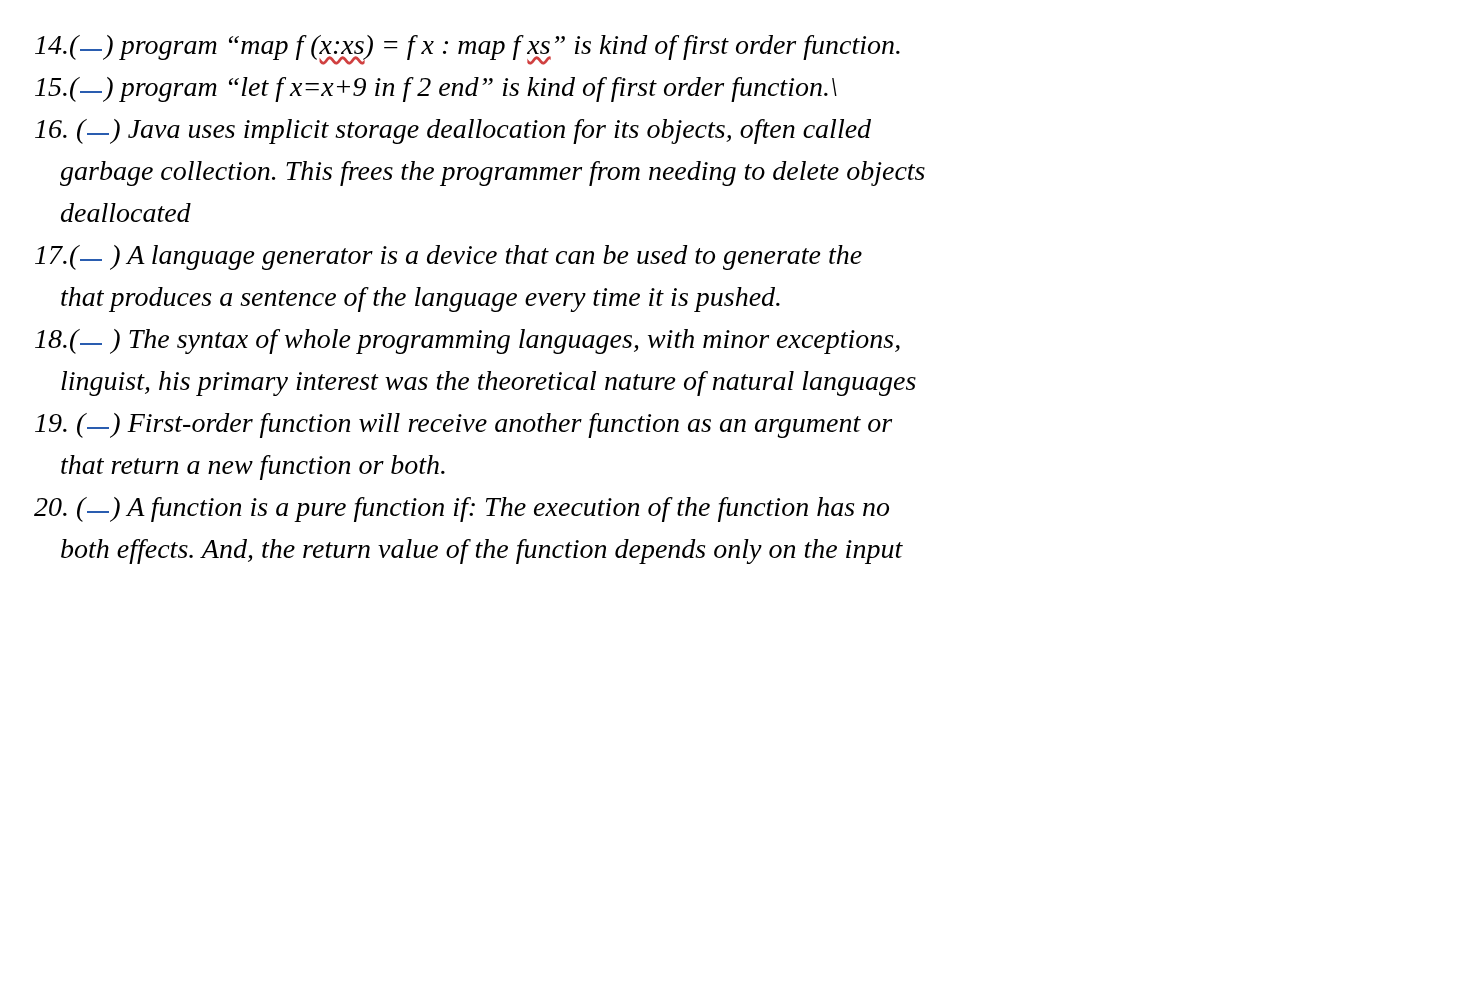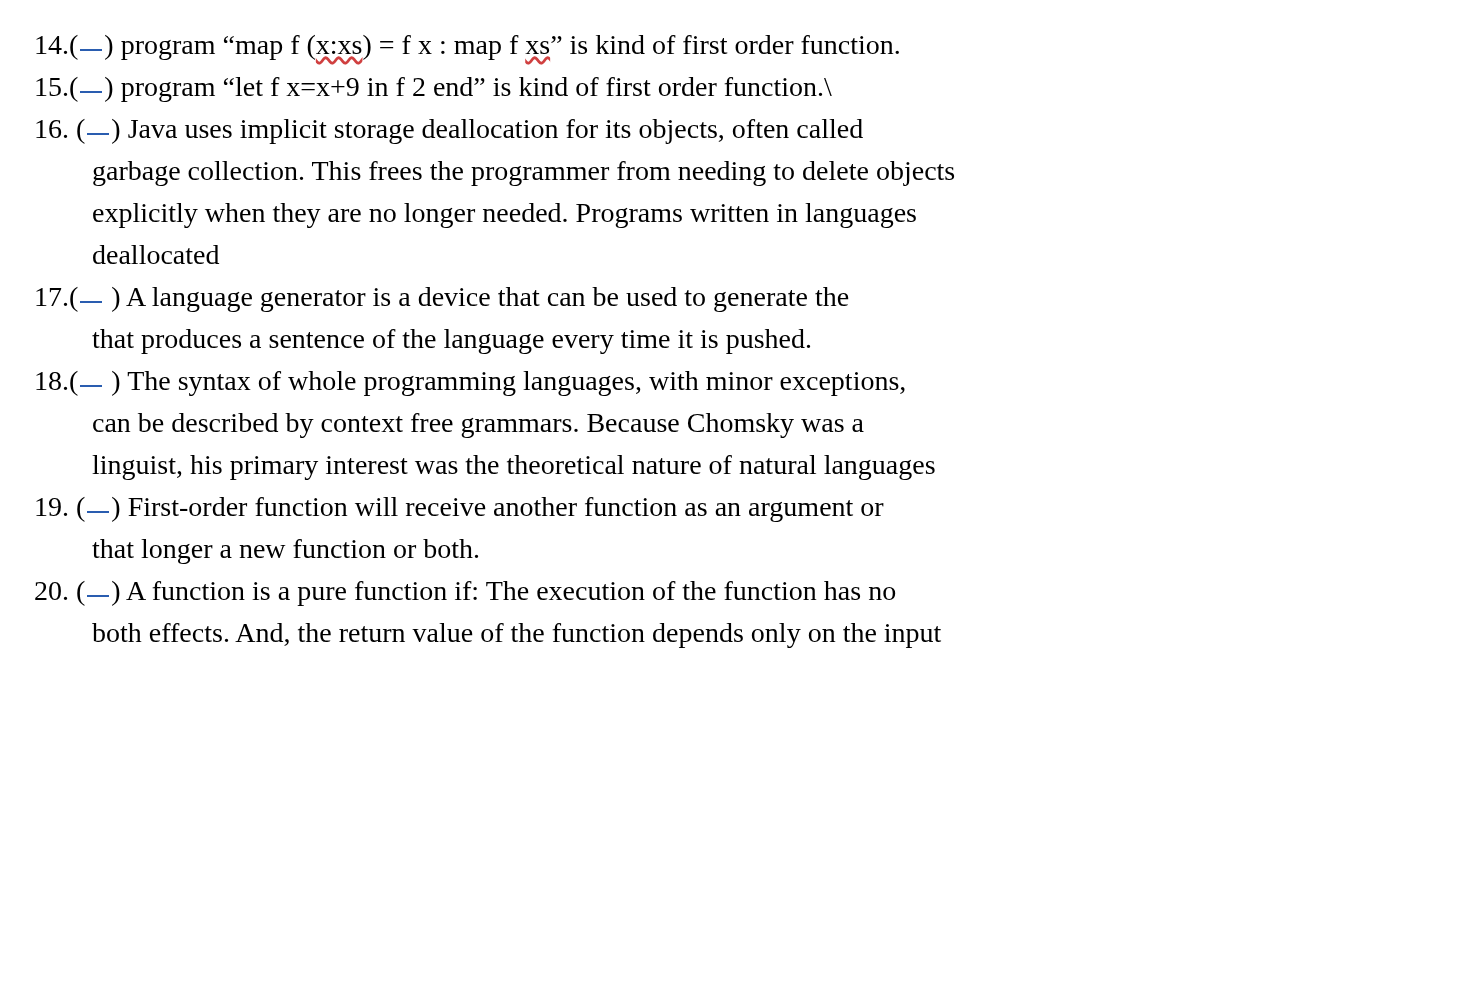--- a/index.html
+++ b/index.html
@@ -1,18 +1,19 @@
 <!DOCTYPE html>
 <html><head>
   <meta charset="utf-8">
   <style>
     * {
       margin: 0;
       padding: 0;
       box-sizing: border-box;
+      font-style: italic;
     }
     body {
       background: #ffffff;
       font-family: Georgia, 'Times New Roman', Times, serif;
       font-size: 28px;
       line-height: 1.5;
       color: #000000;
       padding: 24px 34px;
       width: 1484px;
     }
@@ -29,21 +30,21 @@
       border-bottom: 2px solid #2a5db0;
       margin: 0 2px;
       vertical-align: baseline;
       position: relative;
       top: -3px;
     }
     .q-text {
       display: inline;
     }
     .continuation {
-      margin-left: 58px;
+      margin-left: 26px;
       display: block;
     }
     .spell {
       text-decoration-line: underline;
       text-decoration-style: wavy;
       text-decoration-color: #d04040;
       text-underline-offset: 2px;
     }
   </style>
 </head>
@@ -53,36 +54,34 @@
   <span class="q-head">14.</span><span>(</span><span class="blank"></span><span class="q-text">) program “map f (</span><span class="spell">x:xs</span><span class="q-text">) = f x : map f </span><span class="spell">xs</span><span class="q-text">” is kind of first order function.</span>
 </div>
 
 <div class="question">
   <span class="q-head">15.</span><span>(</span><span class="blank"></span><span class="q-text">) program “let f x=x+9 in f 2 end” is kind of first order function.\</span>
 </div>
 
 <div class="question">
   <span class="q-head">16. </span><span>(</span><span class="blank"></span><span class="q-text">) Java uses implicit storage deallocation for its objects, often called</span>
   <span class="continuation">garbage collection. This frees the programmer from needing to delete objects</span>
-  <span class="continuation">explicitly when they are no longer needed. Programs written in languages</span>
   <span class="continuation">deallocated</span>
 </div>
 
 <div class="question">
   <span class="q-head">17.</span><span>(</span><span class="blank"></span><span class="q-text">  ) A language generator is a device that can be used to generate the</span>
   <span class="continuation">that produces a sentence of the language every time it is pushed.</span>
 </div>
 
 <div class="question">
   <span class="q-head">18.</span><span>(</span><span class="blank"></span><span class="q-text">   ) The syntax of whole programming languages, with minor exceptions,</span>
-  <span class="continuation">can be described by context free grammars. Because Chomsky was a</span>
   <span class="continuation">linguist, his primary interest was the theoretical nature of natural languages</span>
 </div>
 
 <div class="question">
   <span class="q-head">19. </span><span>(</span><span class="blank"></span><span class="q-text">)  First-order function will receive another function as an argument or</span>
-  <span class="continuation">that longer a new function or both.</span>
+  <span class="continuation">that return a new function or both.</span>
 </div>
 
 <div class="question">
   <span class="q-head">20. </span><span>(</span><span class="blank"></span><span class="q-text">) A function is a pure function if: The execution of the function has no</span>
   <span class="continuation">both effects. And, the return value of the function depends only on the input</span>
 </div>
 
 </body></html>

